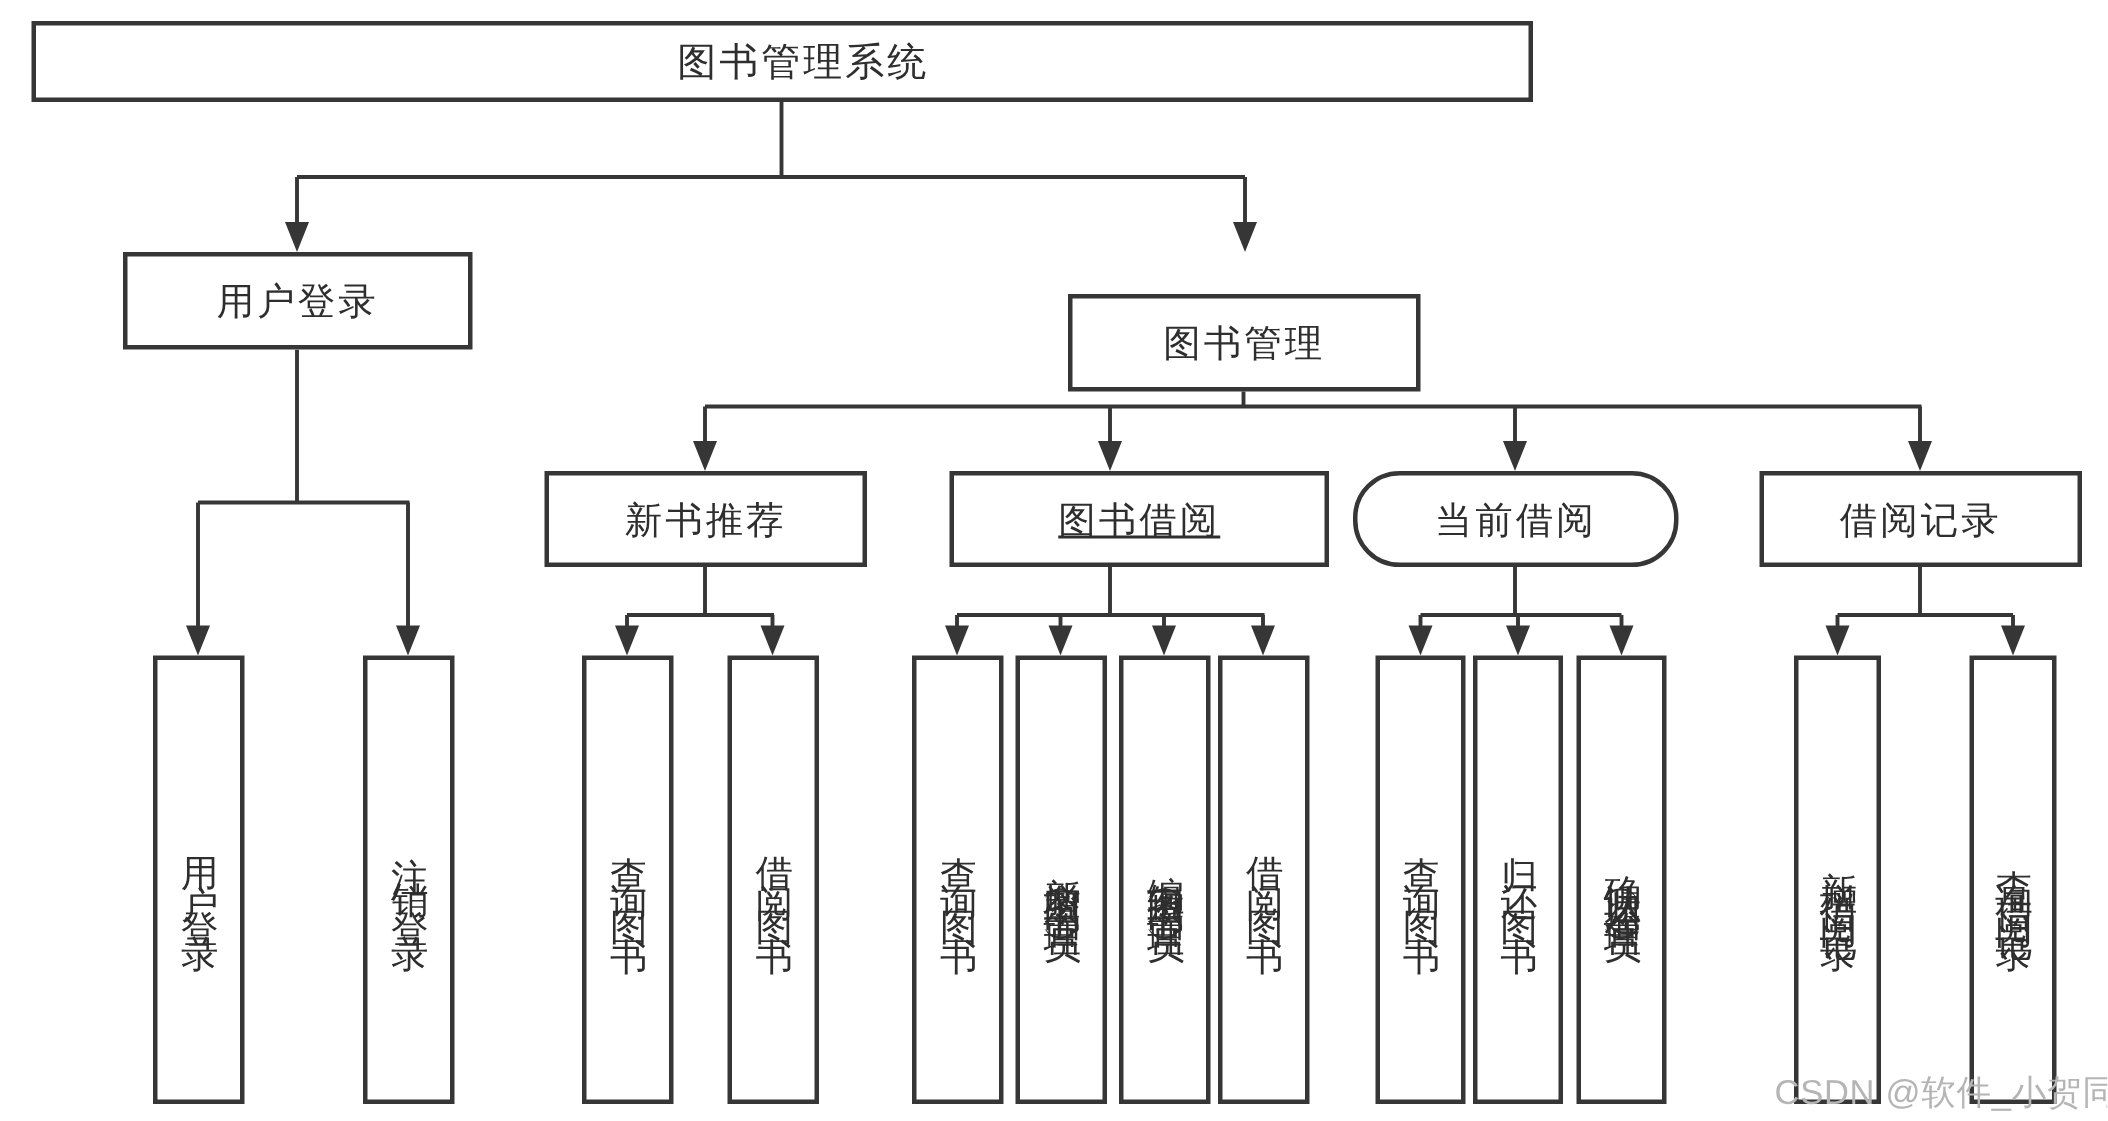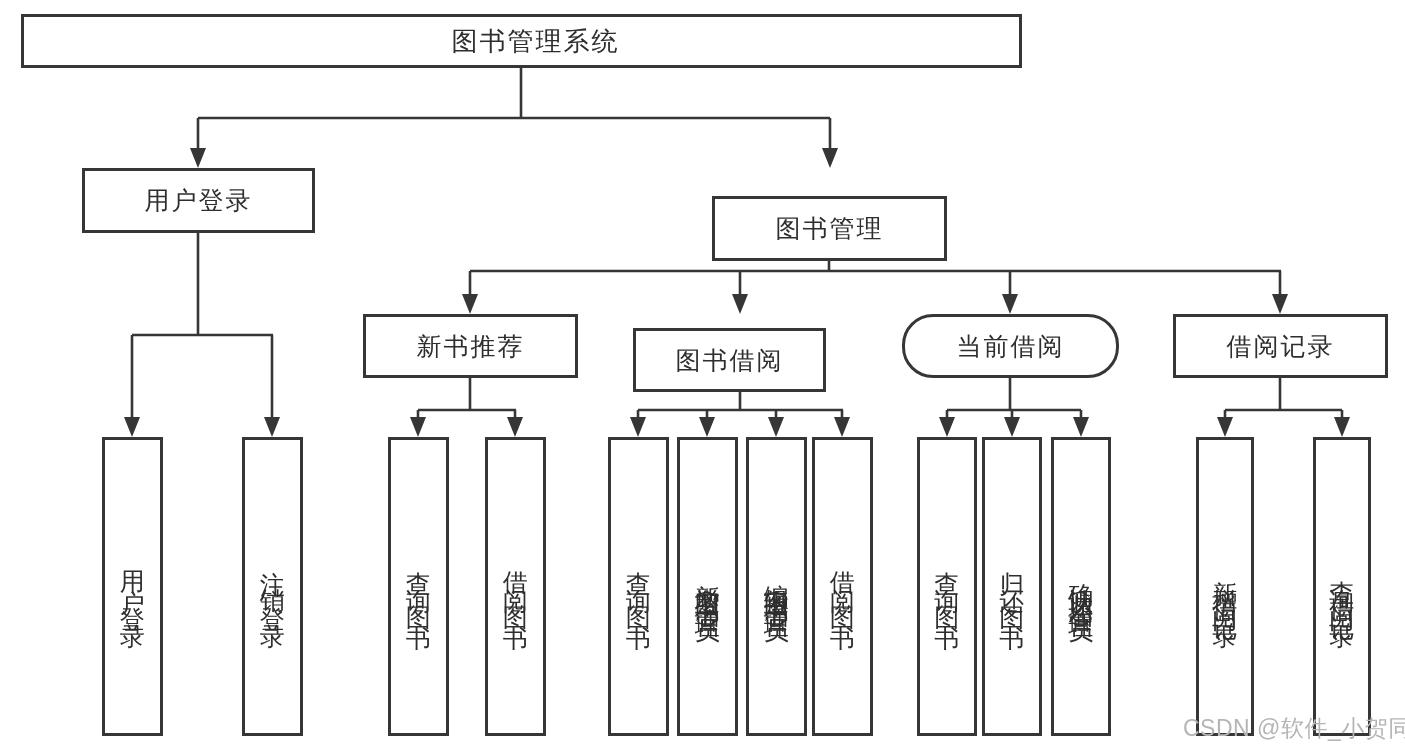--- a/index.html
+++ b/index.html
@@ -30,21 +30,21 @@
     font-size:25px;
   }
   .pitch-4 .lbl{letter-spacing:18px;}
   .pitch-6 .lbl{letter-spacing:9px;}
   .pitch-9 .lbl{letter-spacing:5px;}
   
   .n-root{left:21px;top:14px;width:1001px;height:54px;padding-left:28px;}
   .n-userlogin{left:82px;top:168px;width:233px;height:65px;}
   .n-bookmgmt{left:712px;top:168px;width:235px;height:65px;margin-top:28px;}
   .n-newrec{left:363px;top:314px;width:215px;height:64px;}
-  .n-borrow{left:633px;top:328px;width:193px;height:64px;}
+  .n-borrow{left:633px;top:314px;width:253px;height:64px;text-decoration:underline;}
   .n-current{left:902px;top:314px;width:217px;height:64px;border-radius:31px;}
   .n-records{left:1173px;top:314px;width:215px;height:64px;}
   .n-a1{left:102px;top:437px;width:61px;height:299px;}
   .n-a2{left:242px;top:437px;width:61px;height:299px;}
   .n-b1{left:388px;top:437px;width:61px;height:299px;}
   .n-b2{left:485px;top:437px;width:61px;height:299px;}
   .n-c1{left:608px;top:437px;width:61px;height:299px;}
   .n-c2{left:677px;top:437px;width:61px;height:299px;}
   .n-c3{left:746px;top:437px;width:61px;height:299px;}
   .n-c4{left:812px;top:437px;width:61px;height:299px;}

